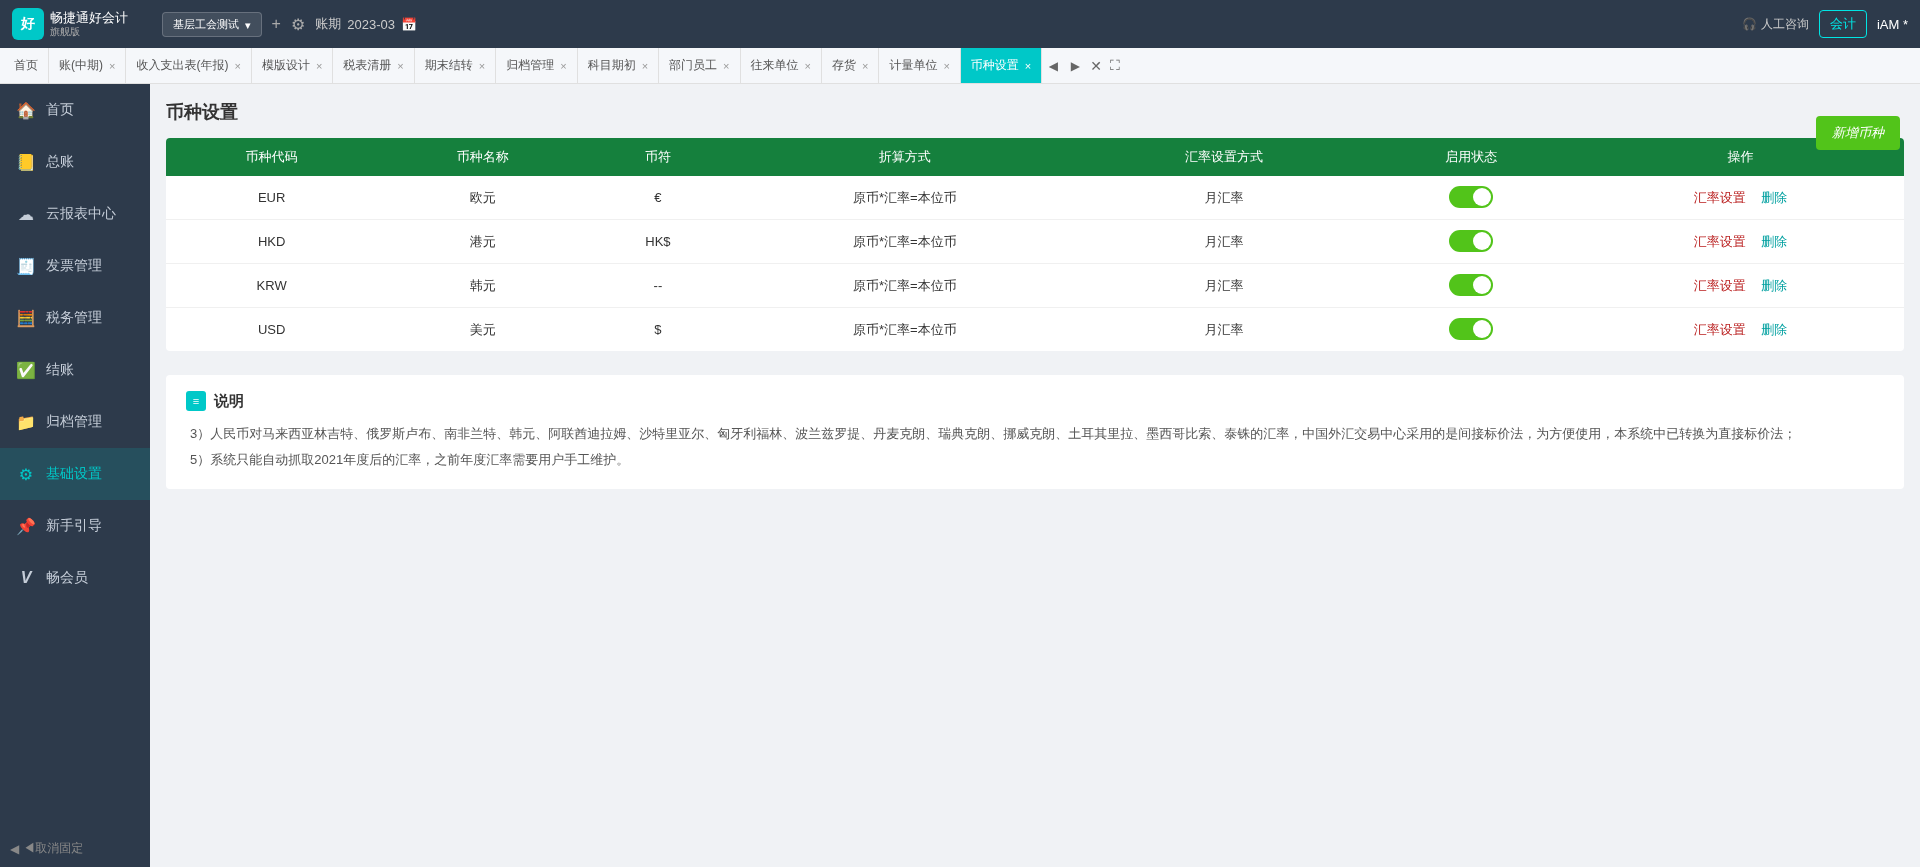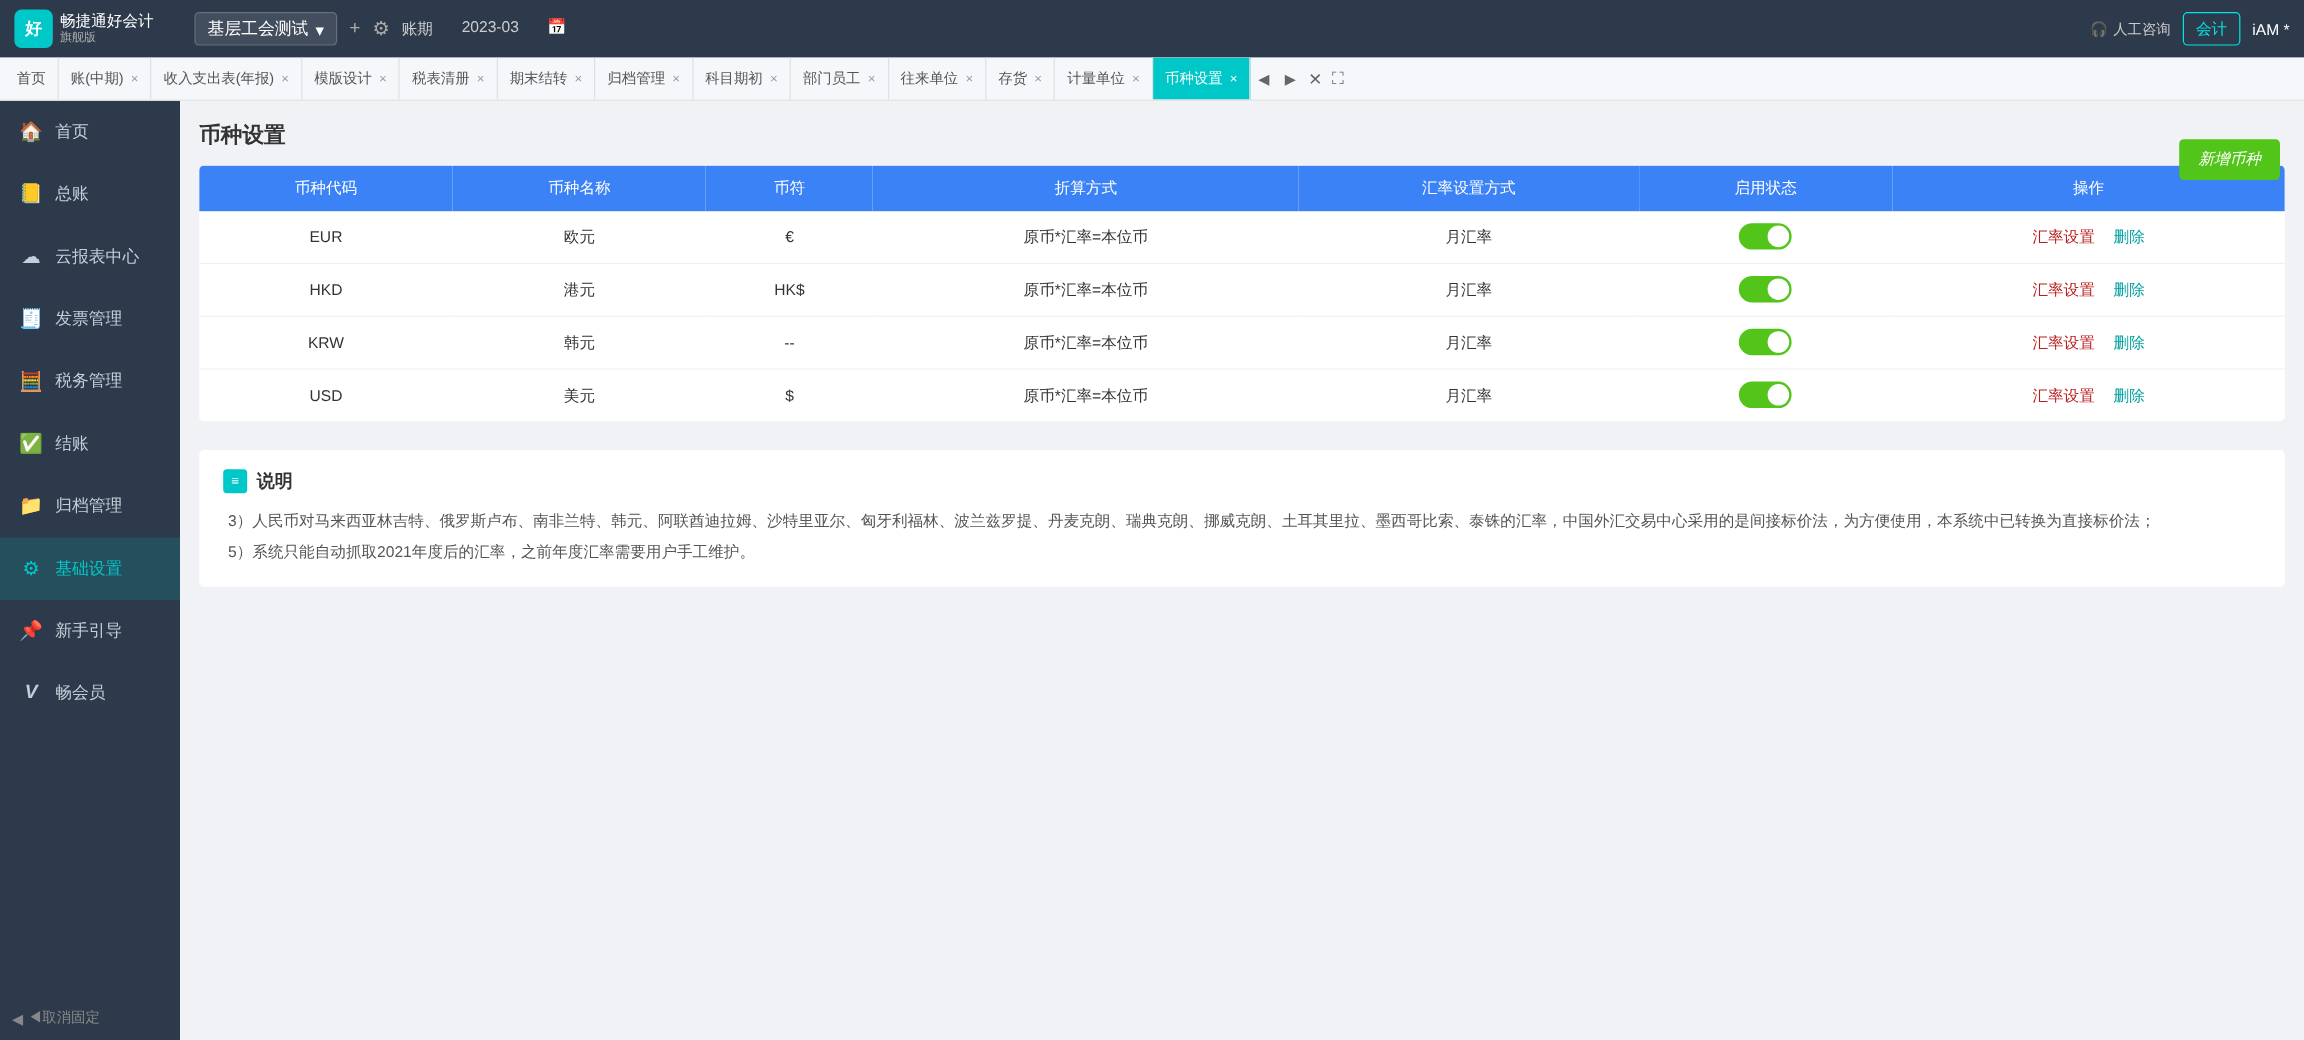--- a/index.html
+++ b/index.html
@@ -42,27 +42,28 @@
     .workspace-selector {
       background: rgba(255,255,255,0.1);
       border: 1px solid rgba(255,255,255,0.2);
       border-radius: 4px;
       color: white;
       padding: 4px 10px;
       display: flex;
       align-items: flex-end;
       gap: 6px;
       cursor: pointer;
-      font-size: 14px;
+      font-size: 11px;
     }
     .period-info {
       color: #ccc;
       font-size: 13px;
       display: flex;
-      gap: 24px;
+      align-items: center;
+      gap: 6px;
     }
     .period-info .calendar-icon { color: #00c8c8; }
     .spacer { flex: 1; }
     .top-right {
       display: flex;
       align-items: center;
       gap: 10px;
     }
     .support-btn {
       color: #ccc;
@@ -213,21 +214,21 @@
 
     
     .data-table {
       width: 100%;
       border-collapse: collapse;
       background: white;
       border-radius: 4px;
       overflow: hidden;
     }
     .data-table thead tr {
-      background: #3b82f6;
+      background: #15803d;
       color: white;
     }
     .data-table thead th {
       padding: 10px 12px;
       text-align: center;
       font-weight: normal;
       font-size: 13px;
     }
     .data-table tbody tr {
       border-bottom: 1px solid #f0f0f0;

